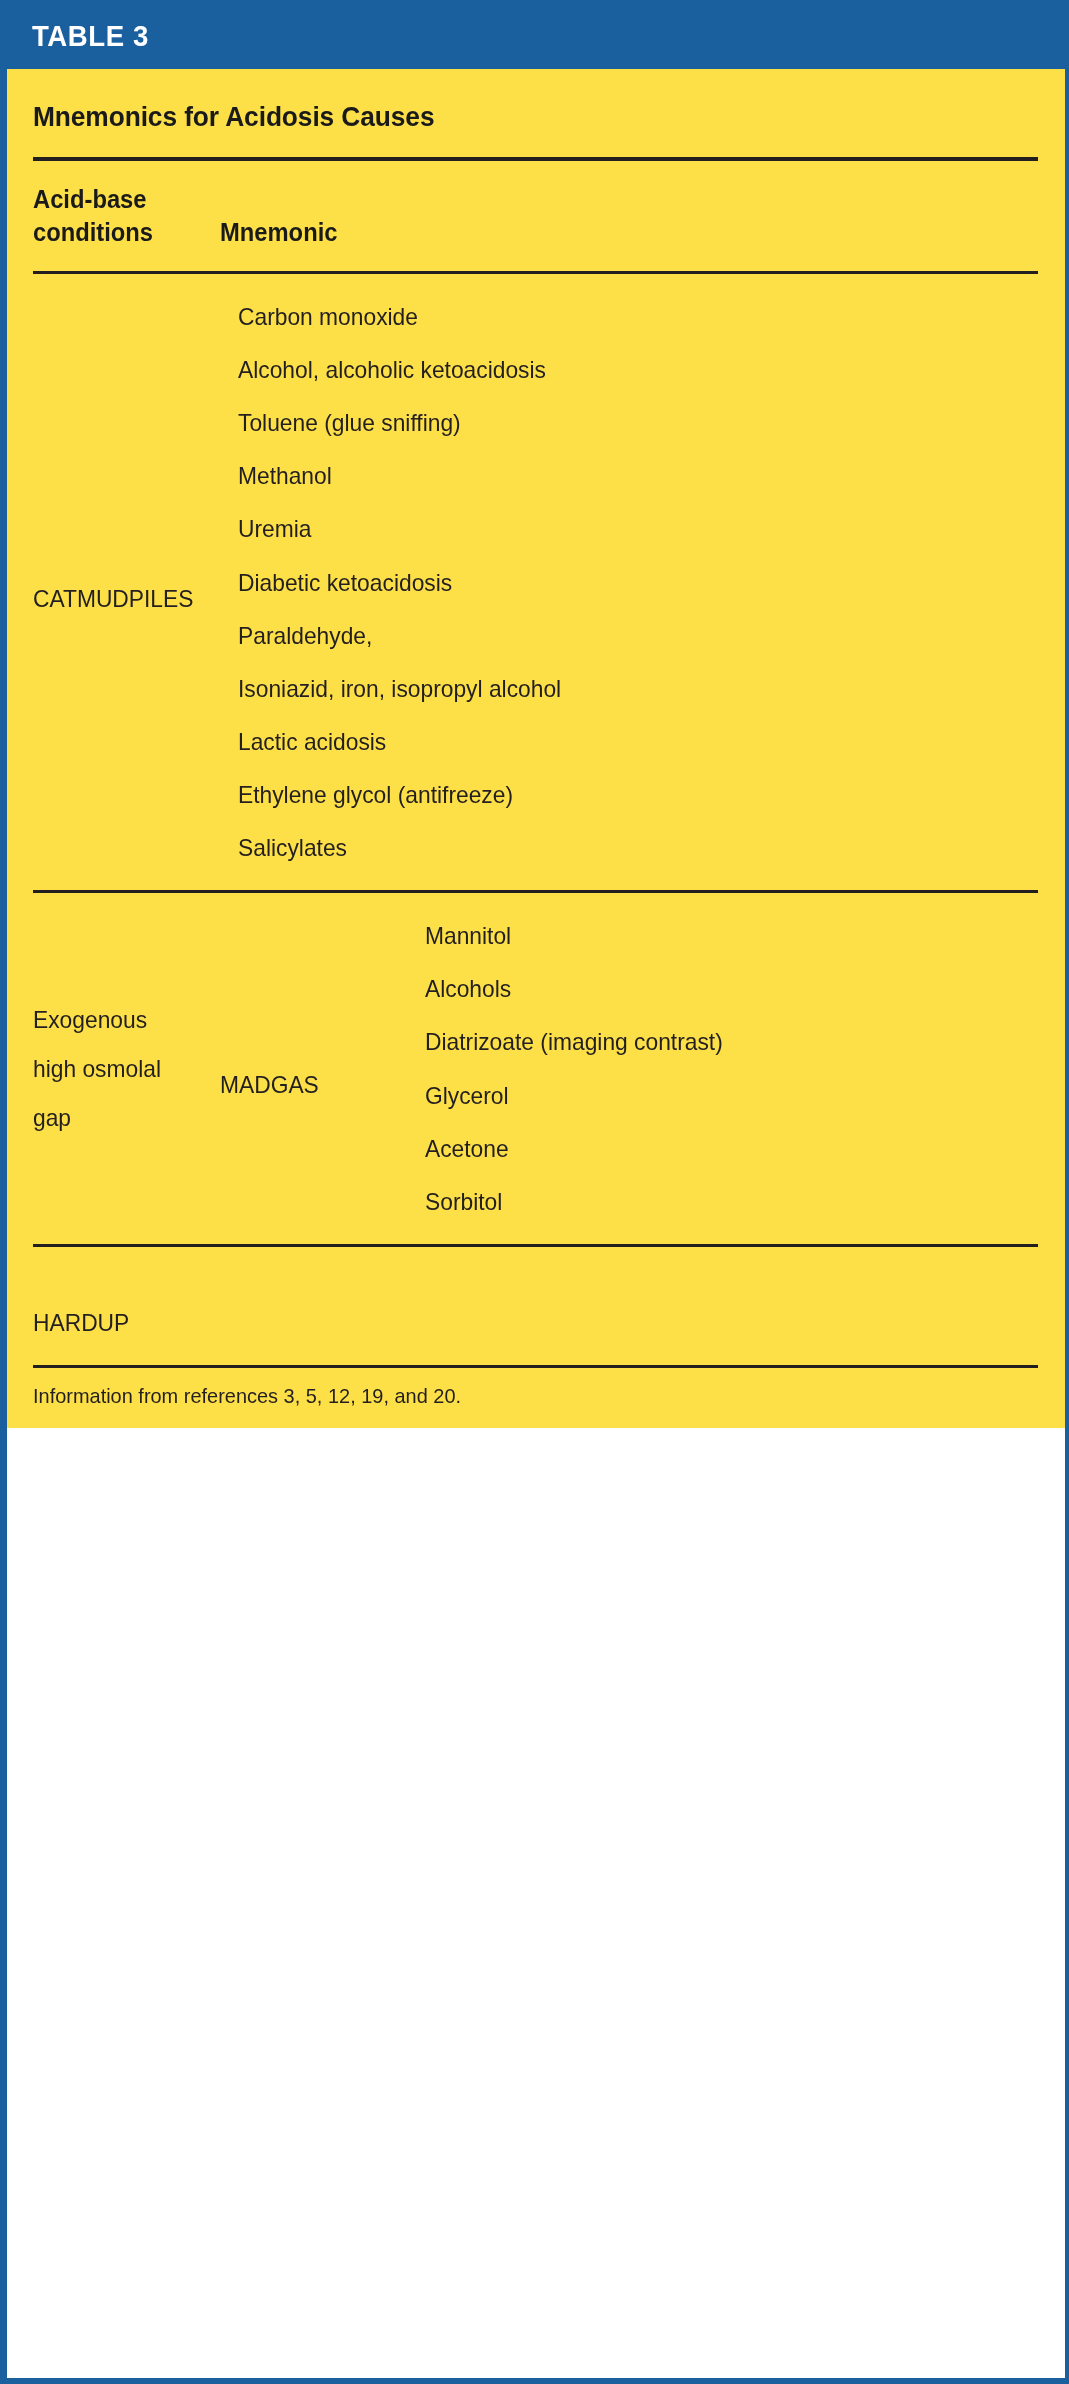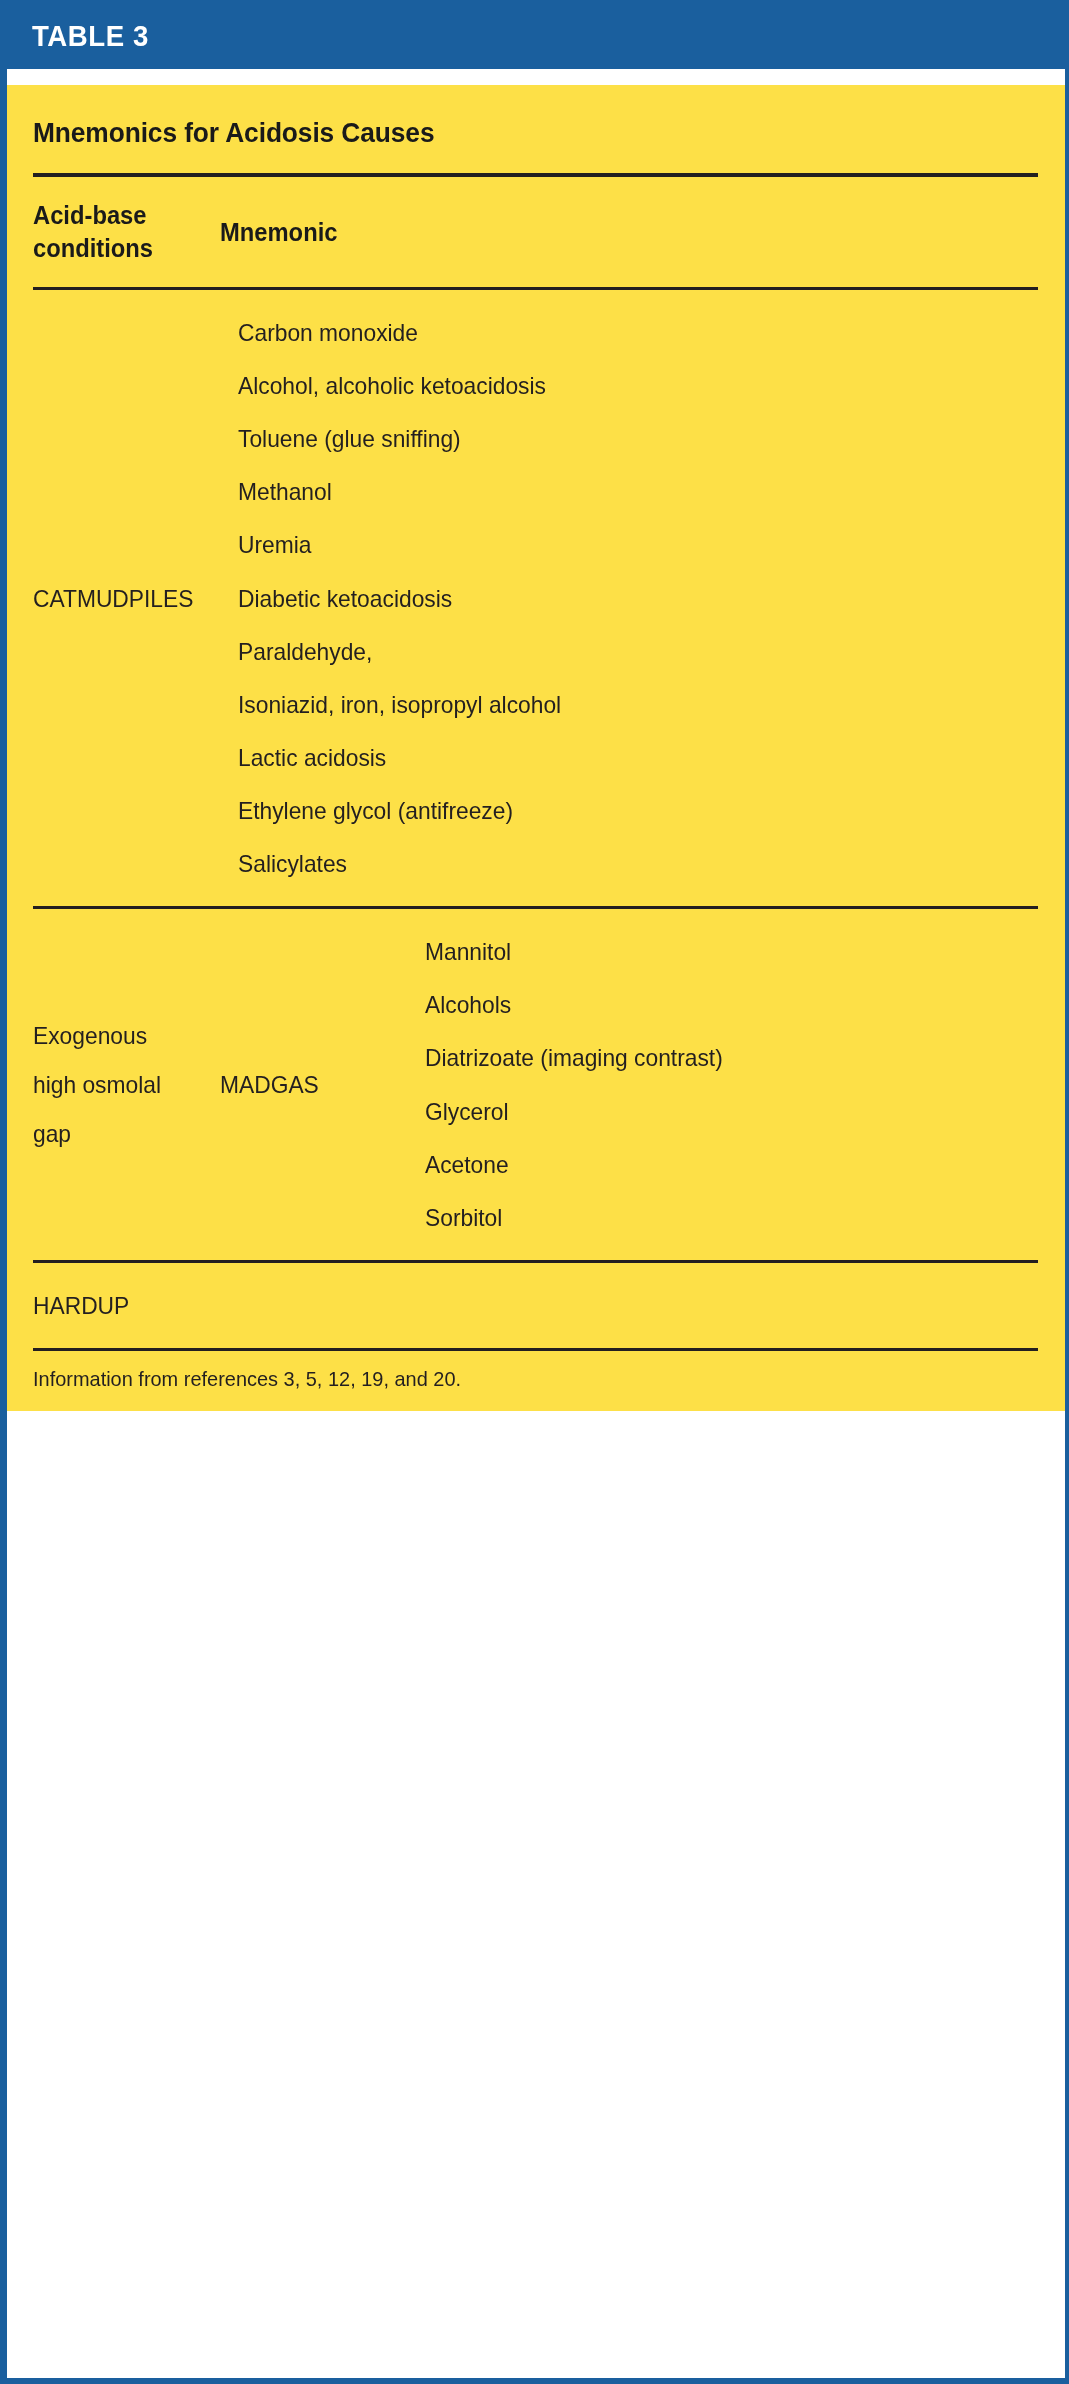--- a/index.html
+++ b/index.html
@@ -21,21 +21,21 @@
     border-top: 4px solid #1A5F9E;
   }
 
   
   .table-header-bar {
     background: #1A5F9E;
     height: 66px;
     display: flex;
     align-items: center;
     padding-left: 26px;
-    margin: -1px -1px 16px -1px;
+    margin: -1px -1px 0 -1px;
   }
   .table-header-label {
     color: #ffffff;
     font-size: 30px;
     font-weight: bold;
     letter-spacing: 0.6px;
     font-family: "Liberation Sans", sans-serif;
     transform: scaleX(0.92);
     transform-origin: left center;
   }
@@ -67,21 +67,21 @@
     width: 100%;
   }
 
   
   .trow {
     display: flex;
     width: 100%;
     align-items: center;
   }
   .col-cond  { width: 187px; flex: 0 0 187px; padding-right: 8px; }
-  .col-mnem  { width: 205px; flex: 0 0 205px; padding-right: 8px; }
+  .col-mnem  { width: 205px; flex: 0 0 205px; padding-right: 8px; margin-top: 33px; }
   .col-cause { flex: 1 1 auto; }
 
   .header-row { padding-top: 22px; padding-bottom: 22px; }
   .header-cell {
     font-size: 25px;
     font-weight: bold;
     color: #1a1a1a;
     line-height: 1.32;
     transform: scaleX(0.95);
     transform-origin: left top;

